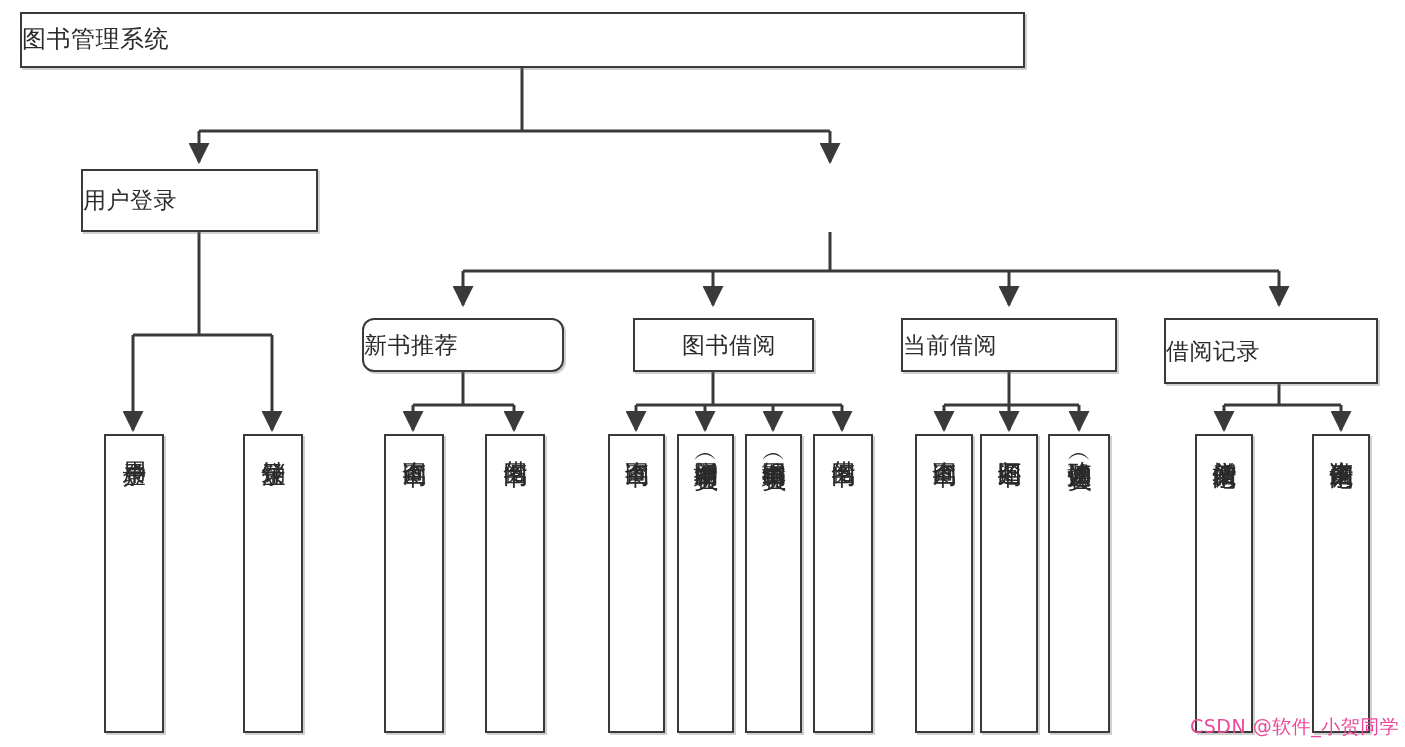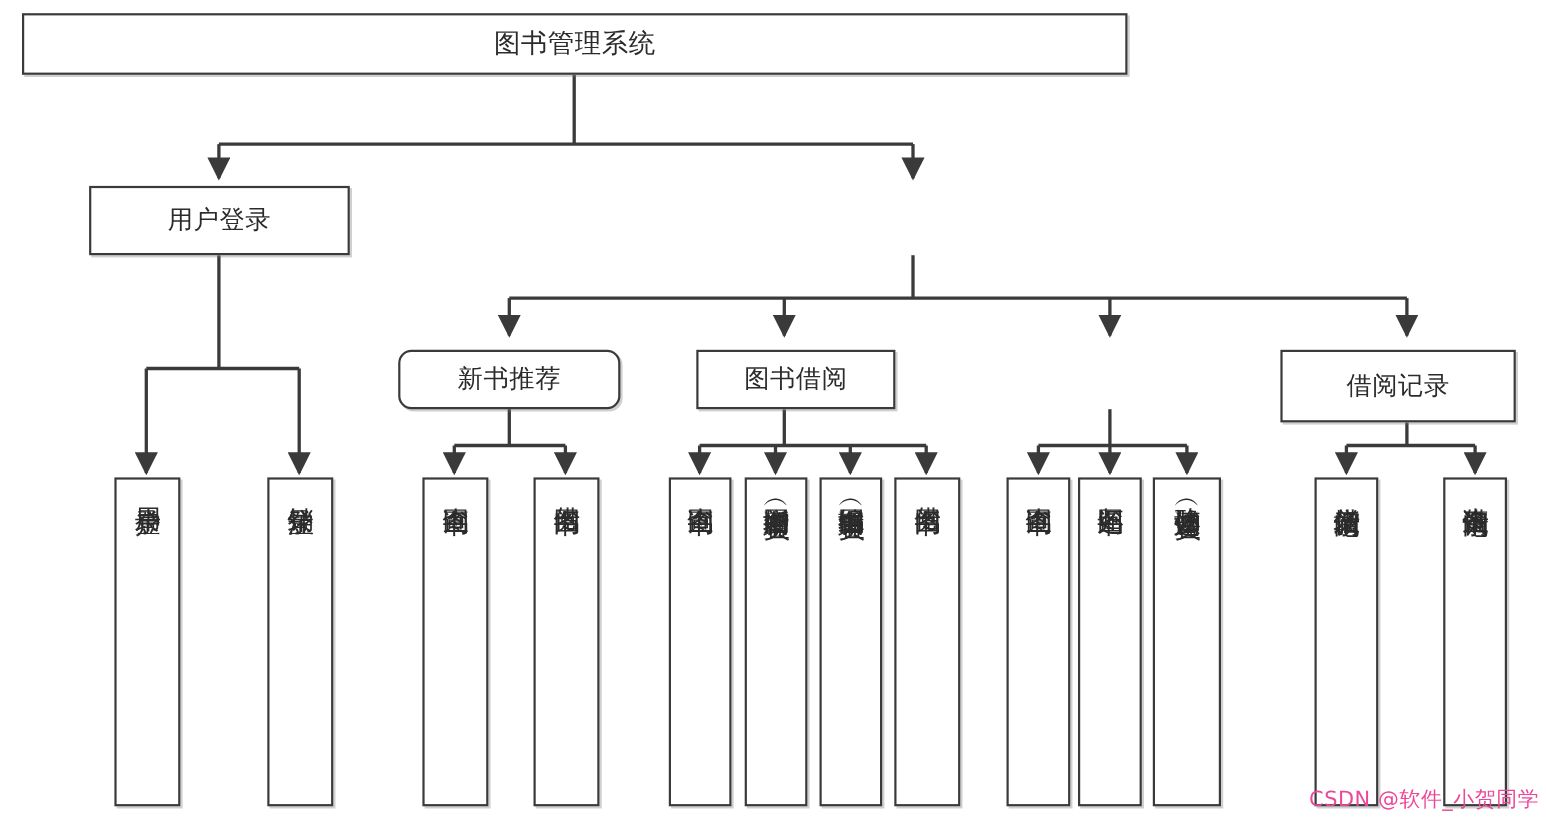--- a/index.html
+++ b/index.html
@@ -25,21 +25,21 @@
     height: 747px;
     pointer-events: none;
   }
   .node {
     position: absolute;
     box-sizing: border-box;
     border: 2px solid #3a3a3a;
     background: #ffffff;
     display: flex;
     align-items: center;
-    justify-content: center;
+    justify-content: flex-start;
     color: #2b2b2b;
     box-shadow: 2px 2px 0 rgba(120,120,120,0.35);
   }
   .node .label {
     display: block;
     line-height: 1.06;
     letter-spacing: 0.5px;
     white-space: nowrap;
   }
   .node.horiz .label {
@@ -133,24 +133,27 @@
 
   <div class="node horiz" style="left:81px; top:169px; width:237px; height:63px;">
     <span class="label">用户登录</span>
   </div>
 
 
   <div class="node horiz" style="left:362px; top:318px; width:202px; height:54px;border-radius:12px;">
     <span class="label">新书推荐</span>
   </div>
 
-  <div class="node horiz" style="left:633px; top:318px; width:181px; height:54px;">
+  <div class="node horiz" style="left:633px; top:318px; width:181px; height:54px;padding-left:47px;">
     <span class="label">图书借阅</span>
   </div>
 
+  <div class="node horiz" style="left:901px; top:318px; width:216px; height:54px;">
+    <span class="label">当前借阅</span>
+  </div>
 
   <div class="node horiz" style="left:1164px; top:318px; width:214px; height:66px;">
     <span class="label">借阅记录</span>
   </div>
 
   <div class="node leaf" style="left:104px; top:434px; width:60px; height:299px;">
     <span class="label">用户登录</span>
   </div>
 
   <div class="node leaf" style="left:243px; top:434px; width:60px; height:299px;">

